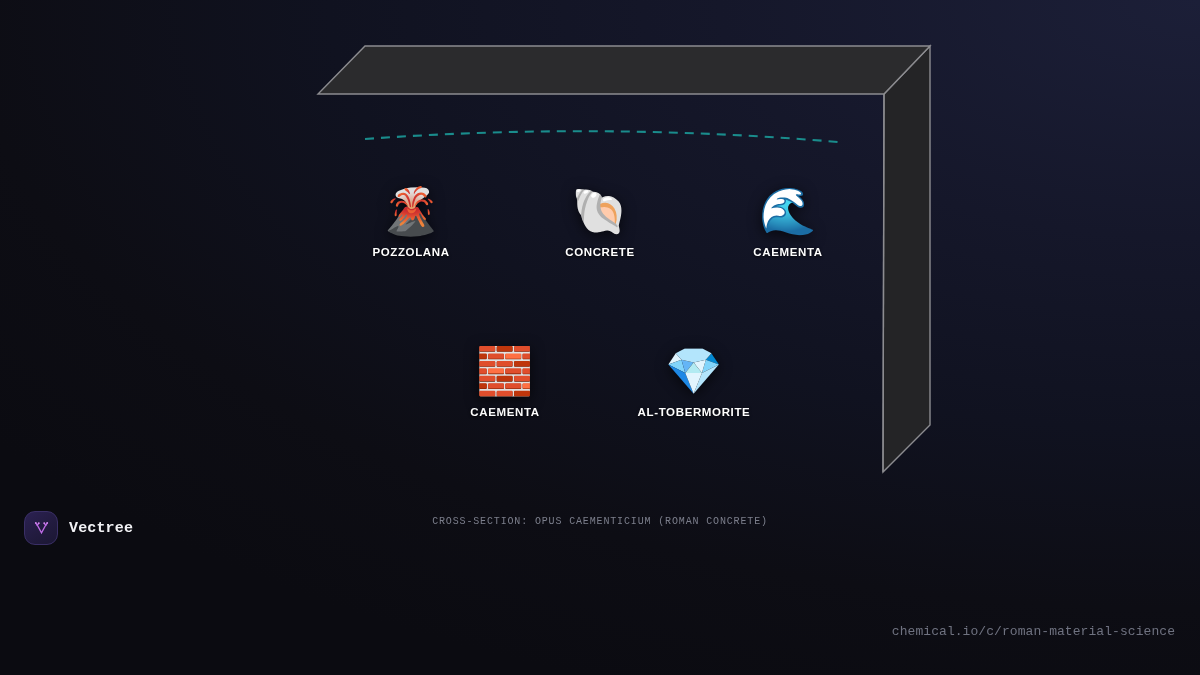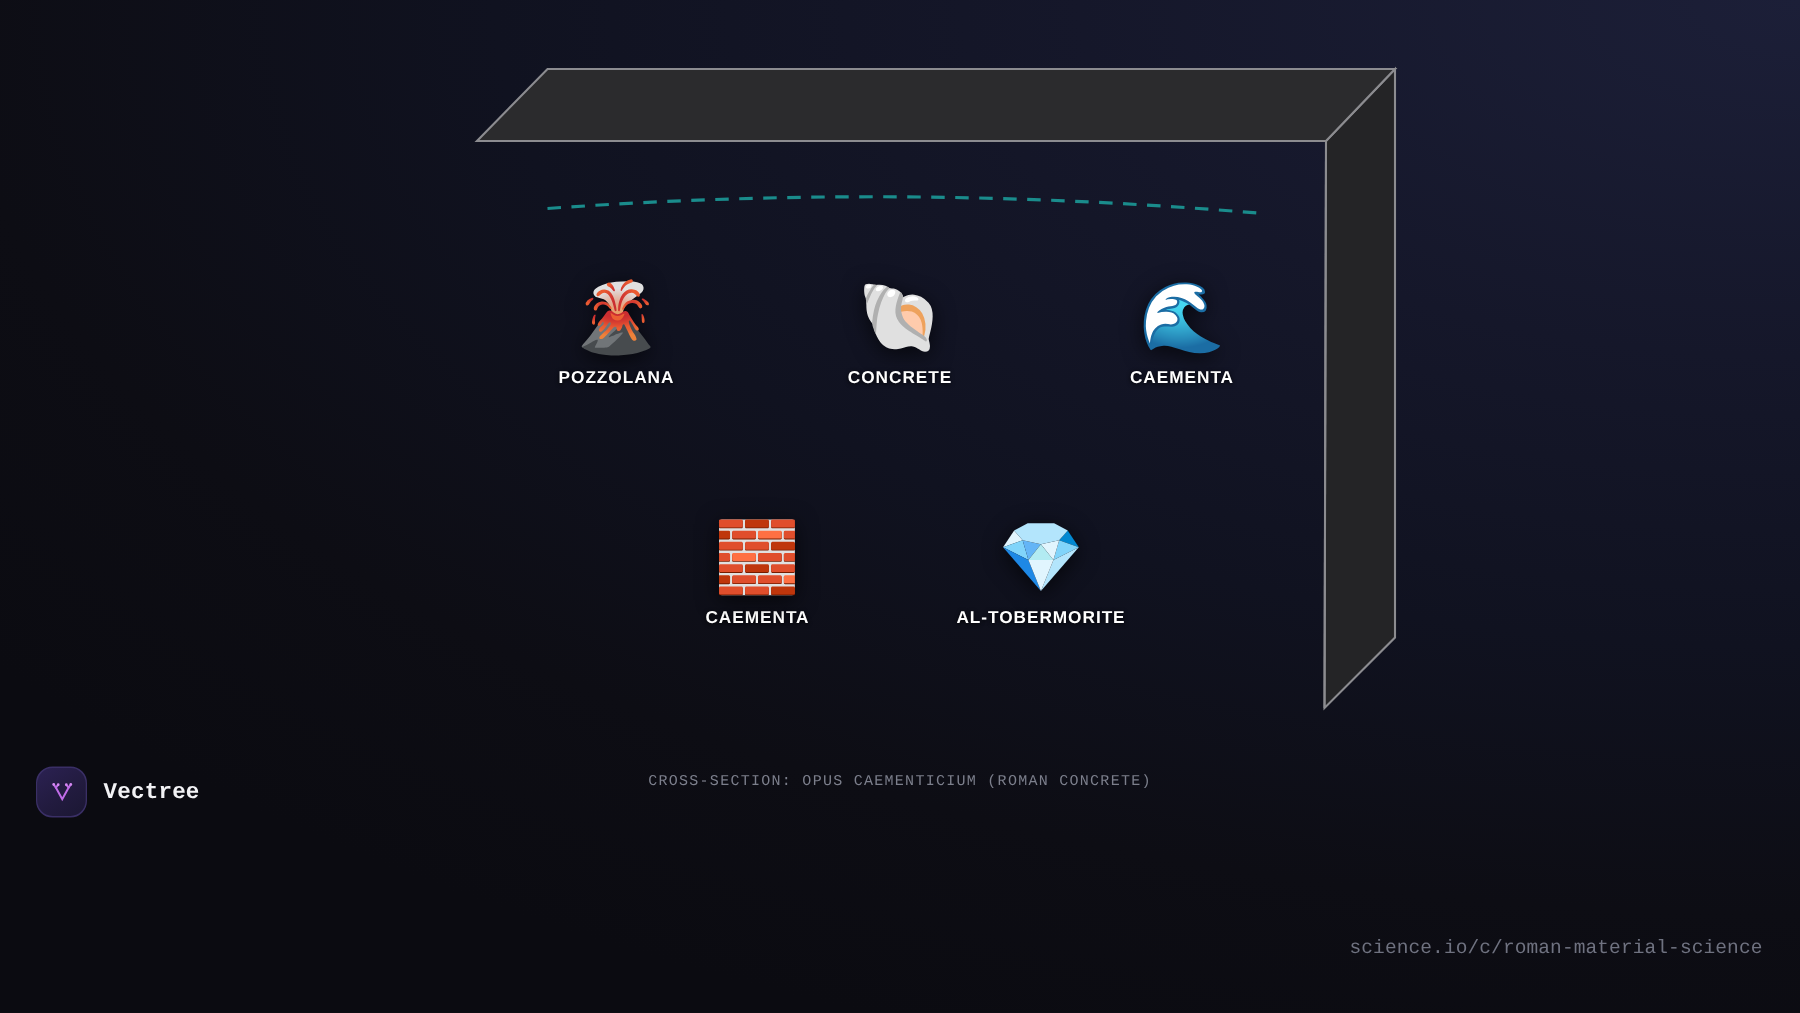--- a/index.html
+++ b/index.html
@@ -176,15 +176,15 @@
           <circle cx="15.4" cy="5.2" r="1.15"></circle>
         </g>
       </svg>
     </div>
     <div id="brand-name">Vectree</div>
   </div>
 
   <div id="caption">CROSS-SECTION: OPUS CAEMENTICIUM (ROMAN CONCRETE)</div>
 
 
-  <div id="url">science.io/c/roman-material-science</div>
+  <div id="url">chemical.io/c/roman-material-science</div>
 
 </div>
 
 </body></html>

